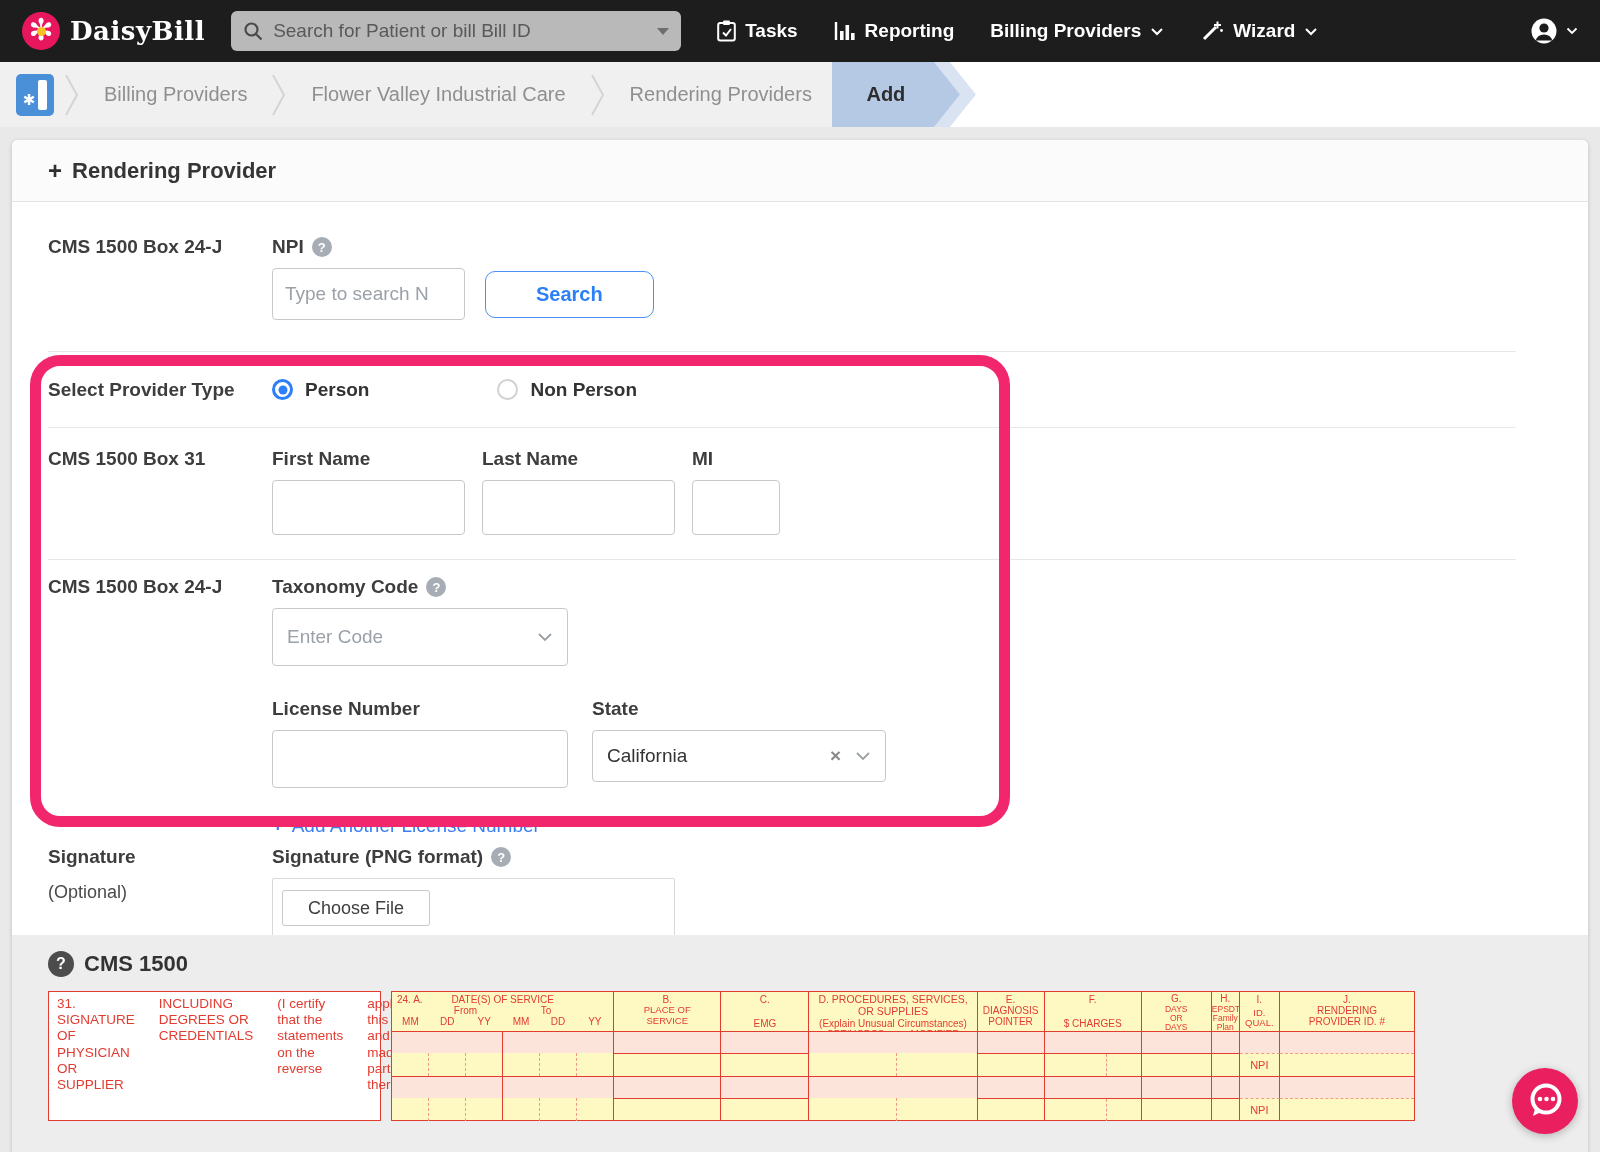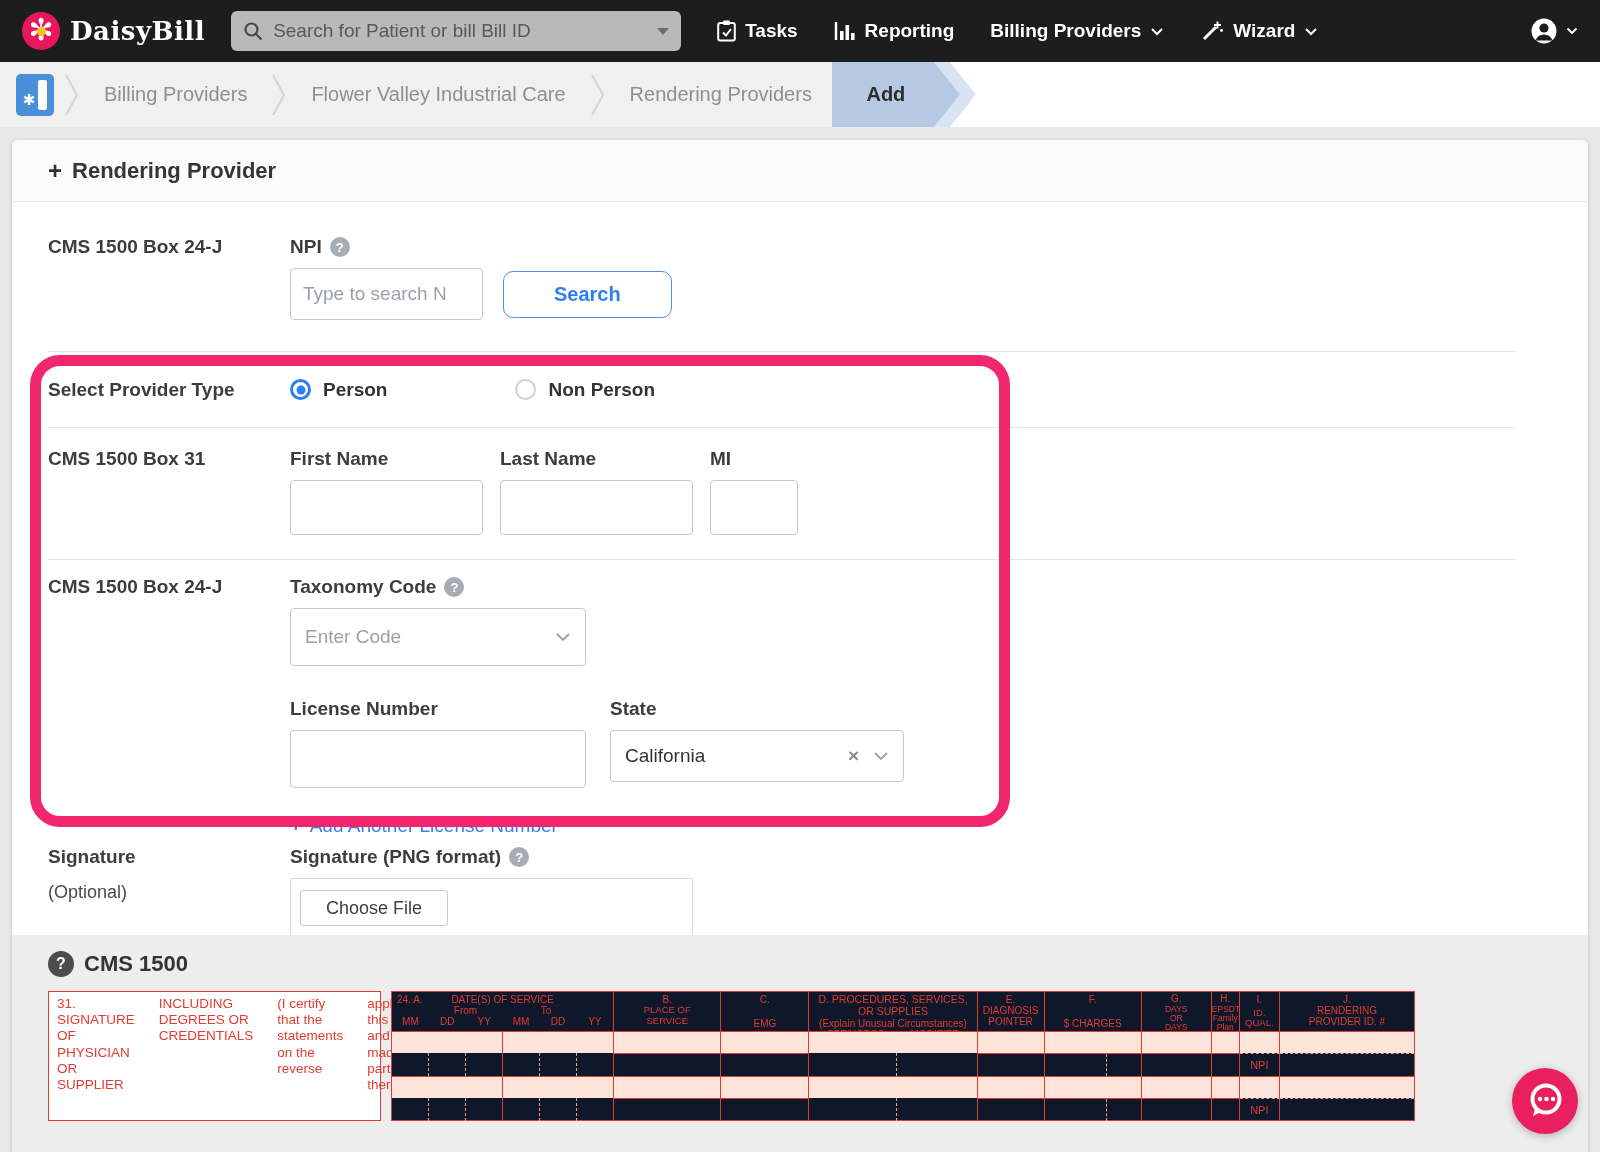--- a/index.html
+++ b/index.html
@@ -46,21 +46,21 @@
       padding-right:20px;color:#2d2d2d;font-size:20px;font-weight:bold;cursor:pointer;}
 
   
   .card{margin:13px 12px 0;background:#fff;border-radius:6px 6px 0 0;
       box-shadow:0 1px 4px rgba(0,0,0,.18);position:relative;min-height:1010px;}
   .card-head{height:62px;background:#fbfbfb;border-bottom:1px solid #e3e3e3;
       border-radius:6px 6px 0 0;display:flex;align-items:center;padding-left:36px;gap:10px;}
   .card-head .plus{font-size:24px;font-weight:bold;color:#2e2e2e;}
   .card-head .ttl{font-size:22px;font-weight:bold;color:#353535;}
 
-  .sec{margin:0 72px 0 36px;display:flex;border-bottom:1px solid var(--div);gap:18px;}
+  .sec{margin:0 72px 0 36px;display:flex;border-bottom:1px solid var(--div);}
   .sec-label{width:224px;flex:none;font-size:19px;font-weight:bold;color:var(--ink);}
   .fld-label{font-size:19px;font-weight:bold;color:var(--ink);display:flex;align-items:center;gap:8px;margin-bottom:10px;}
   .qi{width:20px;height:20px;border-radius:50%;background:#a7adb5;color:#fff;font-size:13px;
       font-weight:bold;display:inline-flex;align-items:center;justify-content:center;cursor:pointer;flex:none;}
   .inp{border:1px solid var(--border);border-radius:4px;background:#fff;font-size:19px;
       color:#333;padding:0 12px;font-family:"Liberation Sans",sans-serif;}
   .inp::placeholder{color:var(--muted);}
 
   .sec-npi{height:150px;padding-top:34px;}
   .npi-row{display:flex;align-items:center;gap:20px;}
@@ -109,21 +109,21 @@
   .cms-panel{background:#ededed;padding:16px 36px 0;height:240px;}
   .cms-head{display:flex;align-items:center;gap:10px;}
   .qi-dark{width:26px;height:26px;border-radius:50%;background:#4c4c4c;color:#fff;font-size:16px;
       font-weight:bold;display:inline-flex;align-items:center;justify-content:center;cursor:pointer;}
   .cms-title{font-size:22px;font-weight:bold;color:#333;}
   .cms-table{display:flex;gap:10px;margin-top:14px;width:1367px;color:var(--red);}
   .b31{width:333px;flex:none;height:130px;border:1.5px solid var(--red);background:#fff;
       padding:4px 8px 3px;display:flex;flex-direction:row;font-size:13.5px;line-height:1.2;}
   .b31 .ln2,.b31 .ln3,.b31 .ln4{padding-left:24px;}
   .b31-foot{margin-top:auto;display:flex;justify-content:space-between;padding-right:66px;font-size:13.5px;}
-  .cgrid{flex:none;width:1024px;height:130px;border:1.5px solid var(--red);background:#0f172a;
+  .cgrid{flex:none;width:1024px;height:130px;border:1.5px solid var(--red);background:#fef9c3;
       display:grid;grid-template-columns:111fr 111fr 107fr 88fr 168fr 67fr 97fr 70fr 28fr 40fr 134fr;
       grid-template-rows:40px 21px 24px 21px 23px;font-size:10px;line-height:1.12;text-align:center;}
   .cgrid > div{border-right:1px solid var(--red);overflow:hidden;}
   .cgrid > .nr{border-right:none;}
   .hc{border-bottom:1px solid var(--red);padding-top:2px;position:relative;}
   .h-a{grid-column:1 / 3;}
   .ha-no{position:absolute;left:5px;top:2px;}
   .ha-ft{display:flex;justify-content:space-around;padding:0 30px;}
   .ha-sub{display:flex;}
   .ha-sub span{flex:1;}

